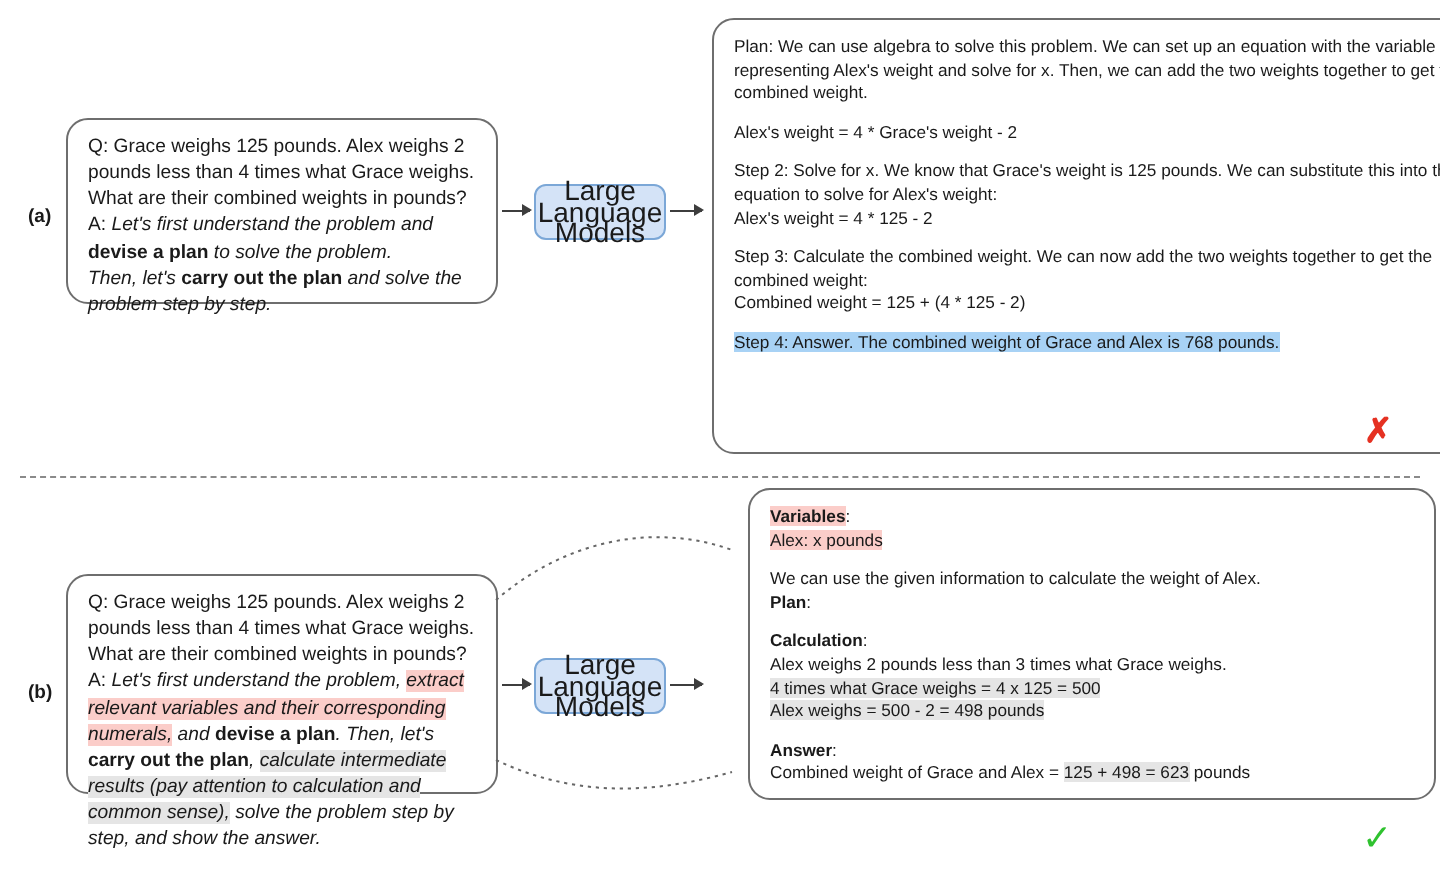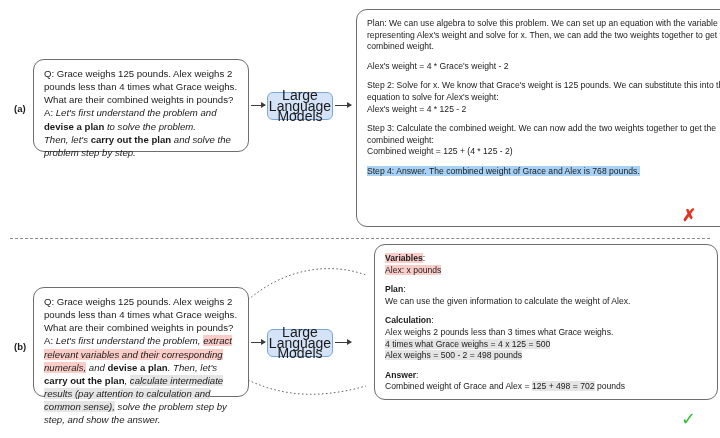--- a/index.html
+++ b/index.html
@@ -179,37 +179,37 @@
 </svg>
 
 <div class="rbox out-box" style="left:354px; top:244px; width:344px; height:156px;margin-left:20px;">
   <div>
     <span class="b hl-pink">Variables</span><span>:</span>
   </div>
   <div>
     <span class="hl-pink">Alex: x pounds</span>
   </div>
   <span class="spacer"></span>
+  <div>We can use the given information to calculate the weight of Alex.</div>
   <div>
     <span class="b">Plan</span><span>:</span>
   </div>
-  <div>We can use the given information to calculate the weight of Alex.</div>
   <span class="spacer"></span>
   <div>
     <span class="b">Calculation</span><span>:</span>
   </div>
   <div>Alex weighs 2 pounds less than 3 times what Grace weighs.</div>
   <div>
     <span class="hl-violet">4 times what Grace weighs = 4 x 125 = 500</span>
   </div>
   <div>
     <span class="hl-violet">Alex weighs = 500 - 2 = 498 pounds</span>
   </div>
   <span class="spacer"></span>
   <div>
     <span class="b">Answer</span><span>:</span>
   </div>
   <div>
-    <span>Combined weight of Grace and Alex = </span><span class="hl-violet">125 + 498 = 702</span><span> pounds</span>
+    <span>Combined weight of Grace and Alex = </span><span class="hl-violet">125 + 498 = 623</span><span> pounds</span>
   </div>
 </div>
 
 <div class="mark mark-v" style="left:681px; top:410px;">✓</div>
 
 </body></html>

